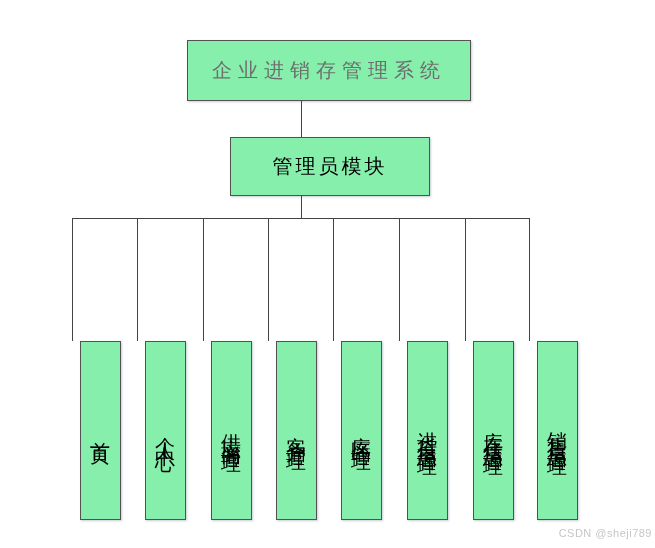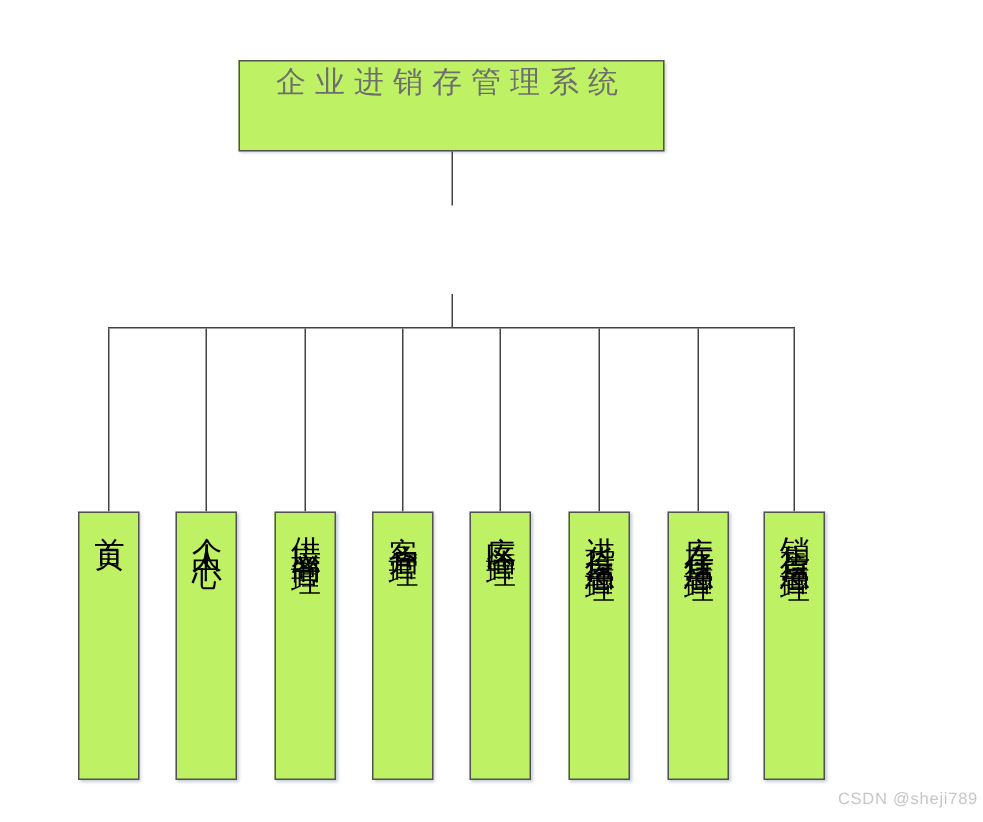--- a/index.html
+++ b/index.html
@@ -10,26 +10,28 @@
   }
   .canvas {
     position: relative;
     width: 655px;
     height: 548px;
     background: #ffffff;
     overflow: hidden;
   }
   .box {
     position: absolute;
-    background: #bef264;
+    background: #86efac;
     border: 1px solid #525252;
     box-shadow: 1px 1px 2px rgba(90,110,140,0.35);
     display: flex;
+    align-items: center;
     justify-content: center;
     box-sizing: border-box;
+    margin-left: 28px;
   }
   .root-box {
     left: 159px; top: 40px;
     width: 284px; height: 61px;
     font-family: "DejaVu Serif", serif;
     color: #6e6e6e;
     font-size: 20px;
     letter-spacing: 6px;
   }
   .module-box {
@@ -82,20 +84,23 @@
 <body>
 
 <div class="canvas">
 
   <div class="box root-box">
     <span>企业进销存管理系统</span>
   </div>
 
   <div class="line vline stem1"></div>
 
+  <div class="box module-box">
+    <span>管理员模块</span>
+  </div>
 
   <div class="line vline stem2"></div>
   <div class="line hline bus"></div>
 
   <div class="line vline drop d1"></div>
   <div class="line vline drop d2"></div>
   <div class="line vline drop d3"></div>
   <div class="line vline drop d4"></div>
   <div class="line vline drop d5"></div>
   <div class="line vline drop d6"></div>

